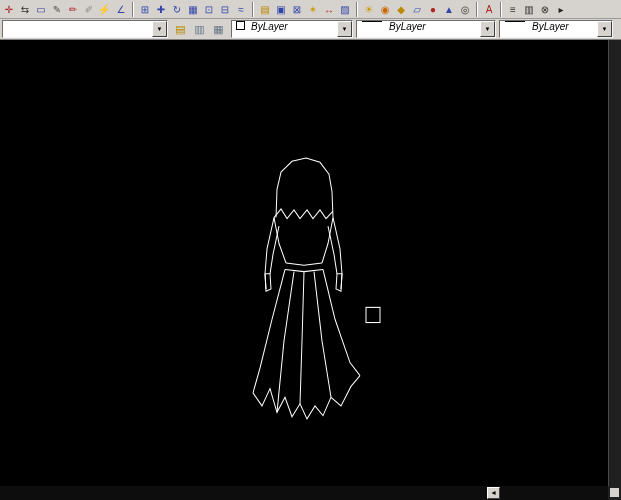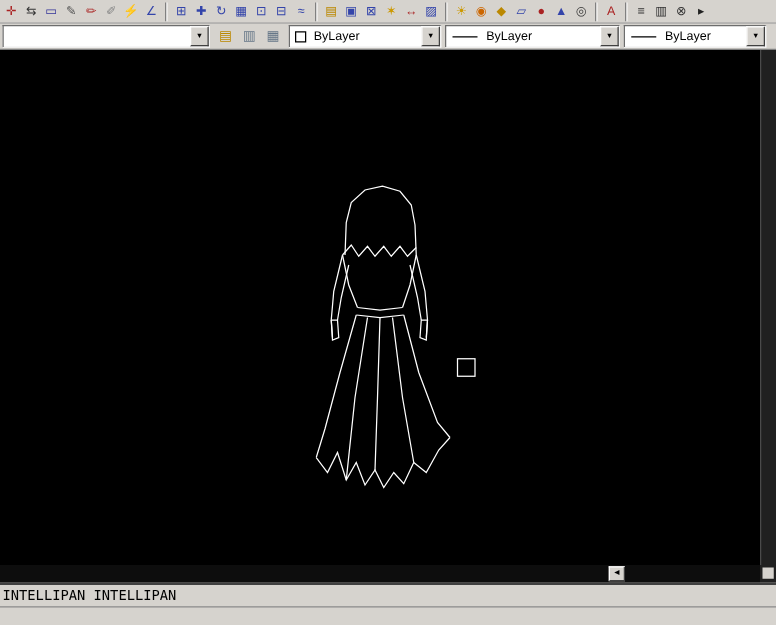--- a/index.html
+++ b/index.html
@@ -11,22 +11,22 @@
   .row1 { height:19px; flex:0 0 19px; display:flex; align-items:center; padding:0 1px;
           background:#d6d3ce; border-bottom:1px solid #9a9a9a; overflow:hidden; }
   .row2 { height:21px; flex:0 0 21px; display:flex; align-items:center; gap:3px; padding:0 2px;
           background:#d6d3ce; border-bottom:1px solid #808080; overflow:hidden; }
   .ticon { display:inline-block; width:16px; height:15px; flex:0 0 16px; font-size:10px; line-height:15px;
            text-align:center; cursor:default; }
   .row2 .ticon { width:19px; flex-basis:19px; font-size:11px; }
   .tsep { display:inline-block; width:2px; height:15px; flex:0 0 2px; margin:0 3px;
           border-left:1px solid #808080; border-right:1px solid #ffffff; }
 
-  .combo { height:18px; background:#ffffff; display:flex; align-items:center; font-size:10px;
-           border:1px solid; border-color:#6d6d6d #f4f4f4 #f4f4f4 #6d6d6d; flex:0 0 auto; }
+  .combo { height:18px; background:#ffffff; display:flex; font-size:10px;
+           border:1px solid; border-color:#6d6d6d #f4f4f4 #f4f4f4 #6d6d6d; flex:0 0 auto;font-style:italic; }
   .combo-value { padding-left:3px; white-space:nowrap; overflow:hidden; color:#000; }
   .combo-btn { margin-left:auto; width:15px; height:16px; flex:0 0 15px; background:#d6d3ce;
                border:1px solid; border-color:#ffffff #404040 #404040 #ffffff;
                font-size:6px; color:#000; display:flex; align-items:center; justify-content:center; }
   .layer-combo { width:166px; }
   .color-combo { width:122px; }
   .linetype-combo { width:140px; }
   .lineweight-combo { width:114px; }
   .swatch { width:9px; height:9px; flex:0 0 9px; background:#ffffff; border:1px solid #000; margin:0 3px 0 4px; }
   .line-sample { width:20px; flex:0 0 20px; border-top:1px solid #000; margin:0 4px 0 5px; }
@@ -151,18 +151,14 @@
     <div class="vscroll"></div>
   </div>
 
   <div class="hscroll-row">
     <div class="hscroll">
       <button class="scroll-btn">◄</button>
     </div>
     <div class="corner"></div>
   </div>
 
-  <div class="cmdline">
-    <div class="cmd-history">INTELLIPAN INTELLIPAN</div>
-    <div class="cmd-input"></div>
-  </div>
 
 </div>
 
 </body></html>

